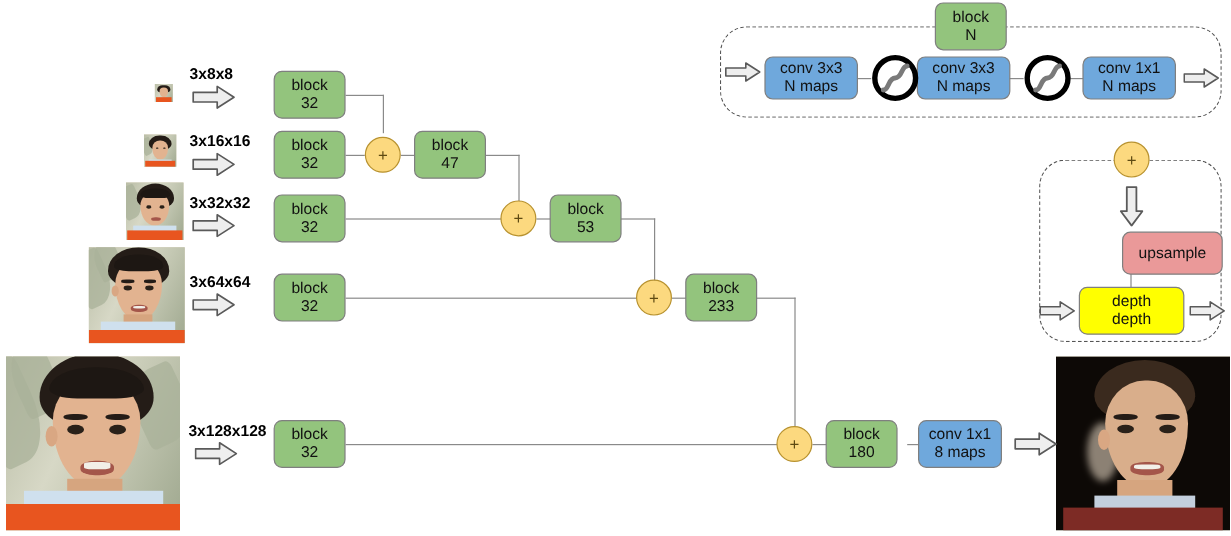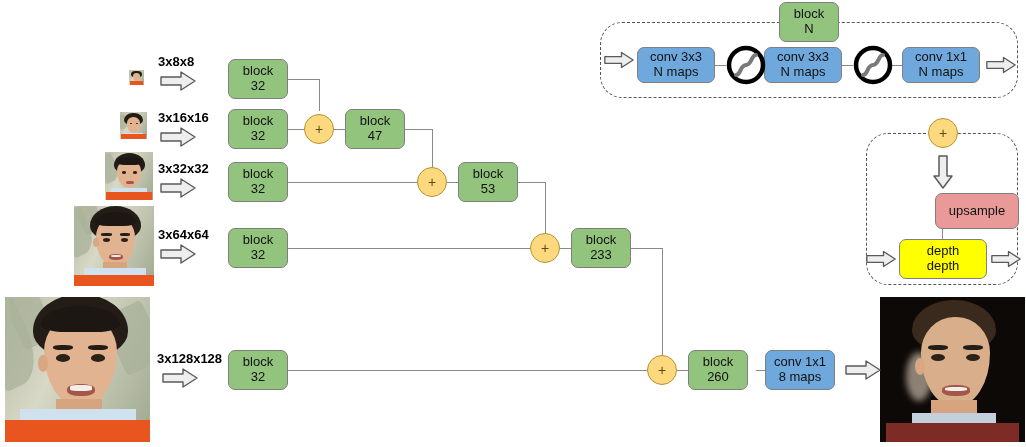--- a/index.html
+++ b/index.html
@@ -319,21 +319,21 @@
   <div class="node green" style="left:458px;top:162px;width:60px;height:40px;">
     <span class="l1">block</span>
     <span class="l2">53</span>
   </div>
   <div class="node green" style="left:571px;top:228px;width:60px;height:40px;">
     <span class="l1">block</span>
     <span class="l2">233</span>
   </div>
   <div class="node green" style="left:688px;top:350px;width:60px;height:40px;">
     <span class="l1">block</span>
-    <span class="l2">260</span>
+    <span class="l2">180</span>
   </div>
 
   <div class="node blue" style="left:765px;top:350px;width:70px;height:40px;">
     <span class="l1">conv 1x1</span>
     <span class="l2">8 maps</span>
   </div>
 
   <div class="barrow" style="left:845px;top:360px;">
     <svg width="36" height="20" viewBox="0 0 36 20">
         <path d="M1 6 H21 V1 L35 10 L21 19 V14 H1 Z" fill="#eeeeee" stroke="#5a5a5a" stroke-width="1.4" stroke-linejoin="round"></path>

